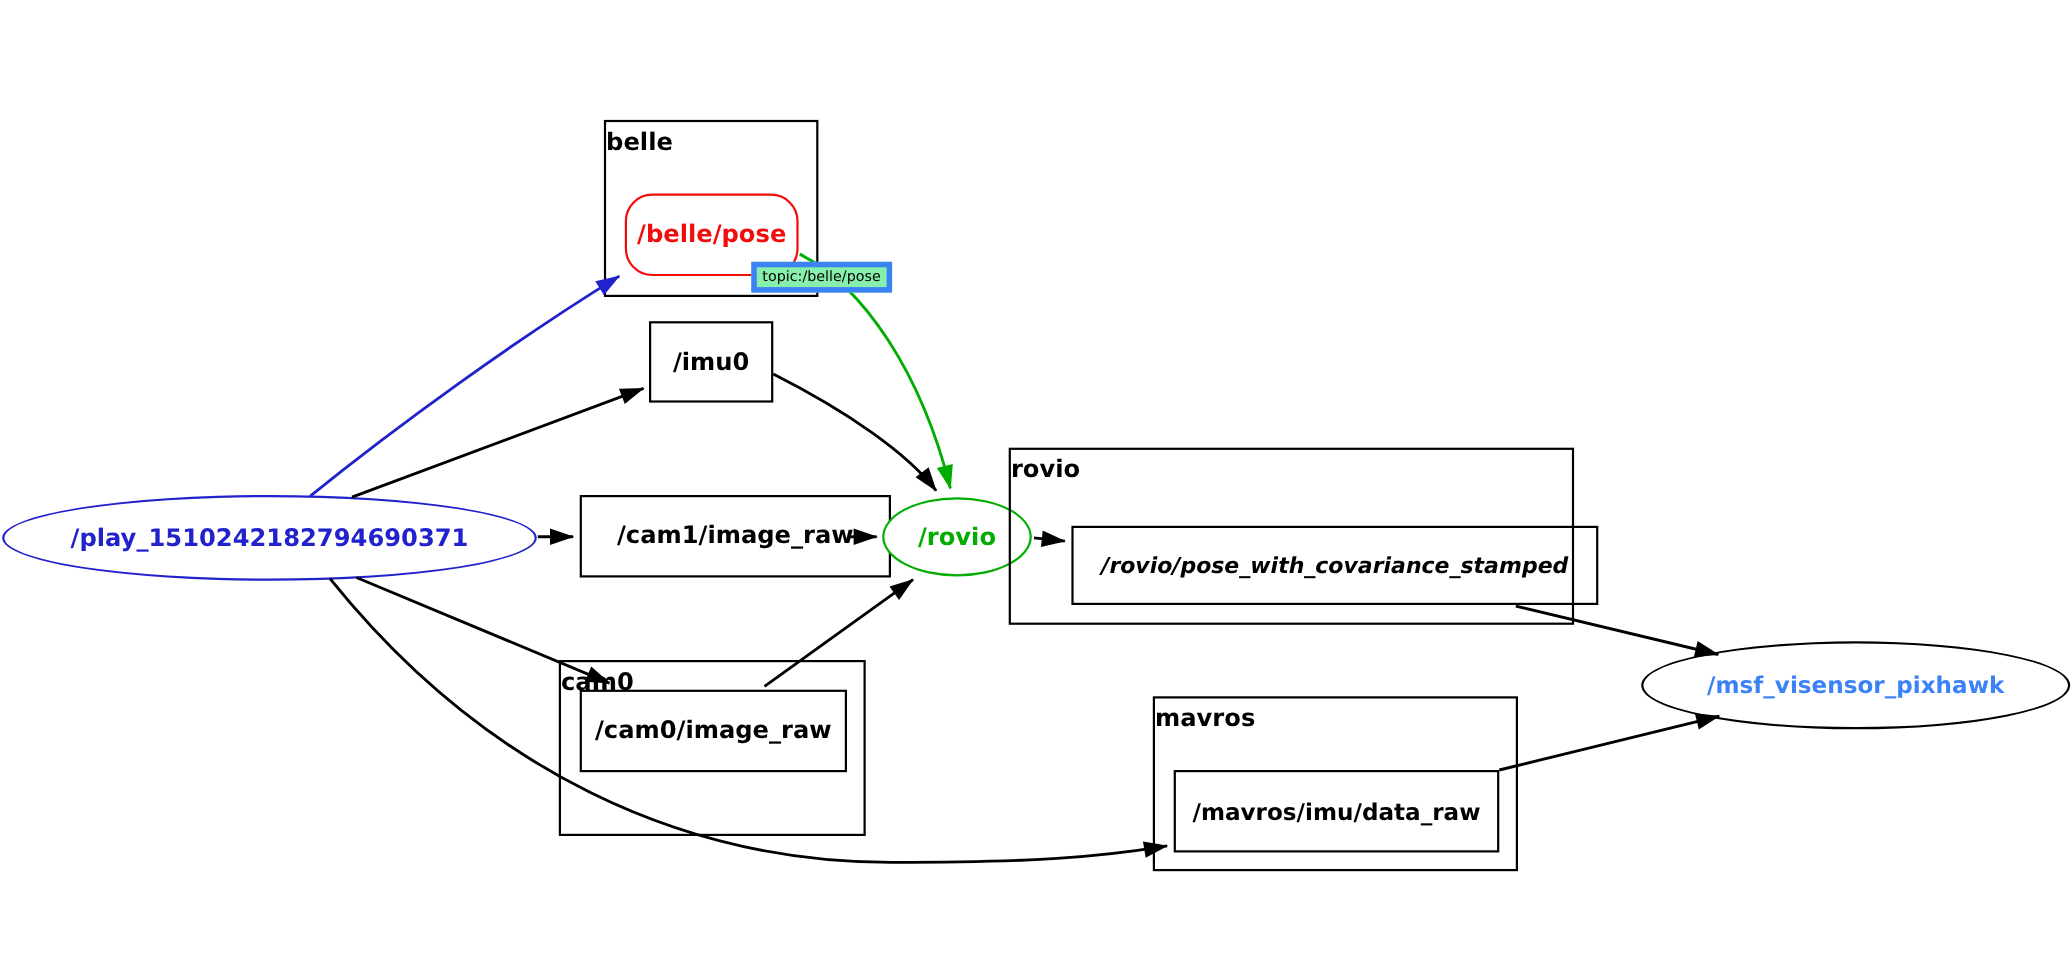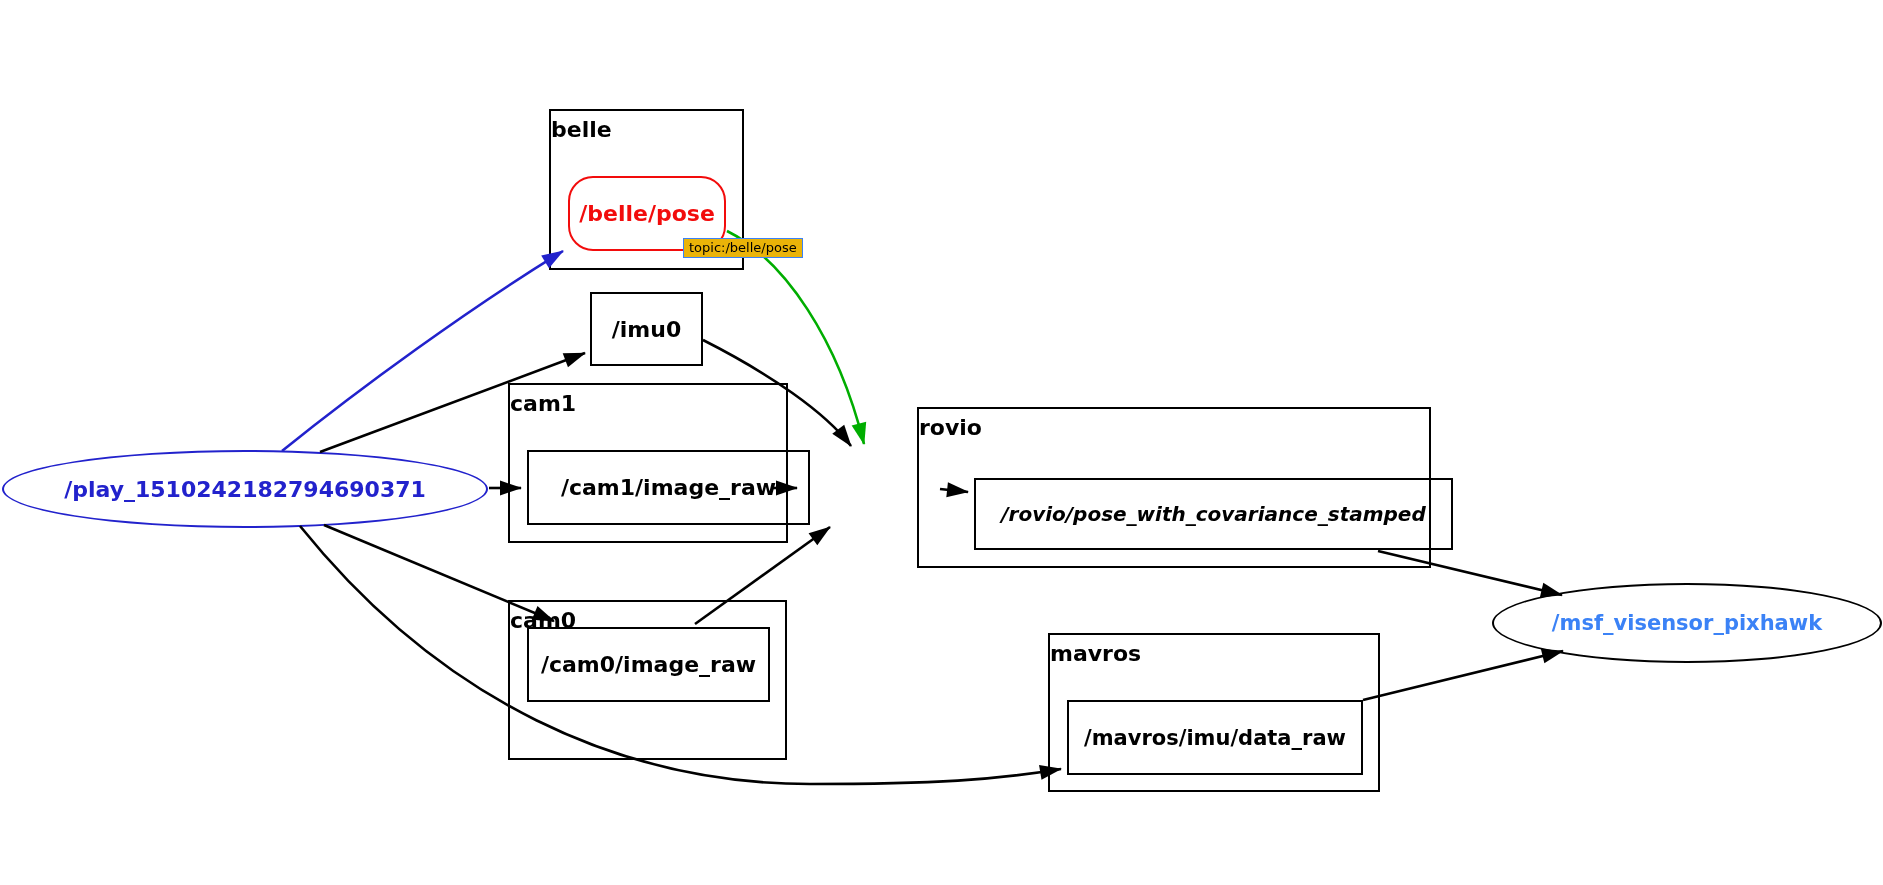--- a/index.html
+++ b/index.html
@@ -46,22 +46,22 @@
   .green-b{border-color:#00ad00;}
   .red-b{border-color:#f20c0c;border-radius:25px;}
   .small-label{font-size:20px;font-style:italic;}
   .mid-label{font-size:21px;}
   #edge-layer{
     position:absolute;left:0;top:0;width:1883px;height:885px;
     pointer-events:none;
   }
   #tooltip{
     position:absolute;left:683px;top:238px;
-    background:#eab308;
-    border:1px solid #3b82f6;
+    background:#86efac;
+    border:5px solid #3b82f6;
     font-size:13px;color:#000;
     padding:1px 5px 2px 5px;
     white-space:nowrap;
     z-index:30;
   }
 </style>
 </head>
 <body>
 
 <div id="canvas">
@@ -74,34 +74,34 @@
     <div class="group-title">belle</div>
   </div>
   <div class="topic-box red-b" style="left:568px;top:176px;width:158px;height:75px;">
     <span class="topic-label red-t">/belle/pose</span>
   </div>
 
   <div class="topic-box" style="left:590px;top:292px;width:113px;height:74px;">
     <span class="topic-label">/imu0</span>
   </div>
 
-  <div class="group-box" style="left:508px;top:383px;width:280px;height:160px;">
-    <div class="group-title">cam1</div>
-  </div>
   <div class="topic-box" style="left:527px;top:450px;width:283px;height:75px;">
     <span class="topic-label">/cam1/image_raw</span>
   </div>
 
   <div class="group-box" style="left:508px;top:560px;width:279px;height:160px;margin-top:40px;">
     <div class="group-title">cam0</div>
   </div>
   <div class="topic-box" style="left:527px;top:627px;width:243px;height:75px;">
     <span class="topic-label">/cam0/image_raw</span>
   </div>
 
+  <div class="ellipse-node green-b" style="left:802px;top:452px;width:136px;height:72px;">
+    <span class="node-label green-t">/rovio</span>
+  </div>
 
   <div class="group-box" style="left:917px;top:407px;width:514px;height:161px;">
     <div class="group-title">rovio</div>
   </div>
   <div class="topic-box" style="left:974px;top:478px;width:479px;height:72px;">
     <span class="topic-label small-label">/rovio/pose_with_covariance_stamped</span>
   </div>
 
   <div class="group-box" style="left:1048px;top:633px;width:332px;height:159px;">
     <div class="group-title">mavros</div>

